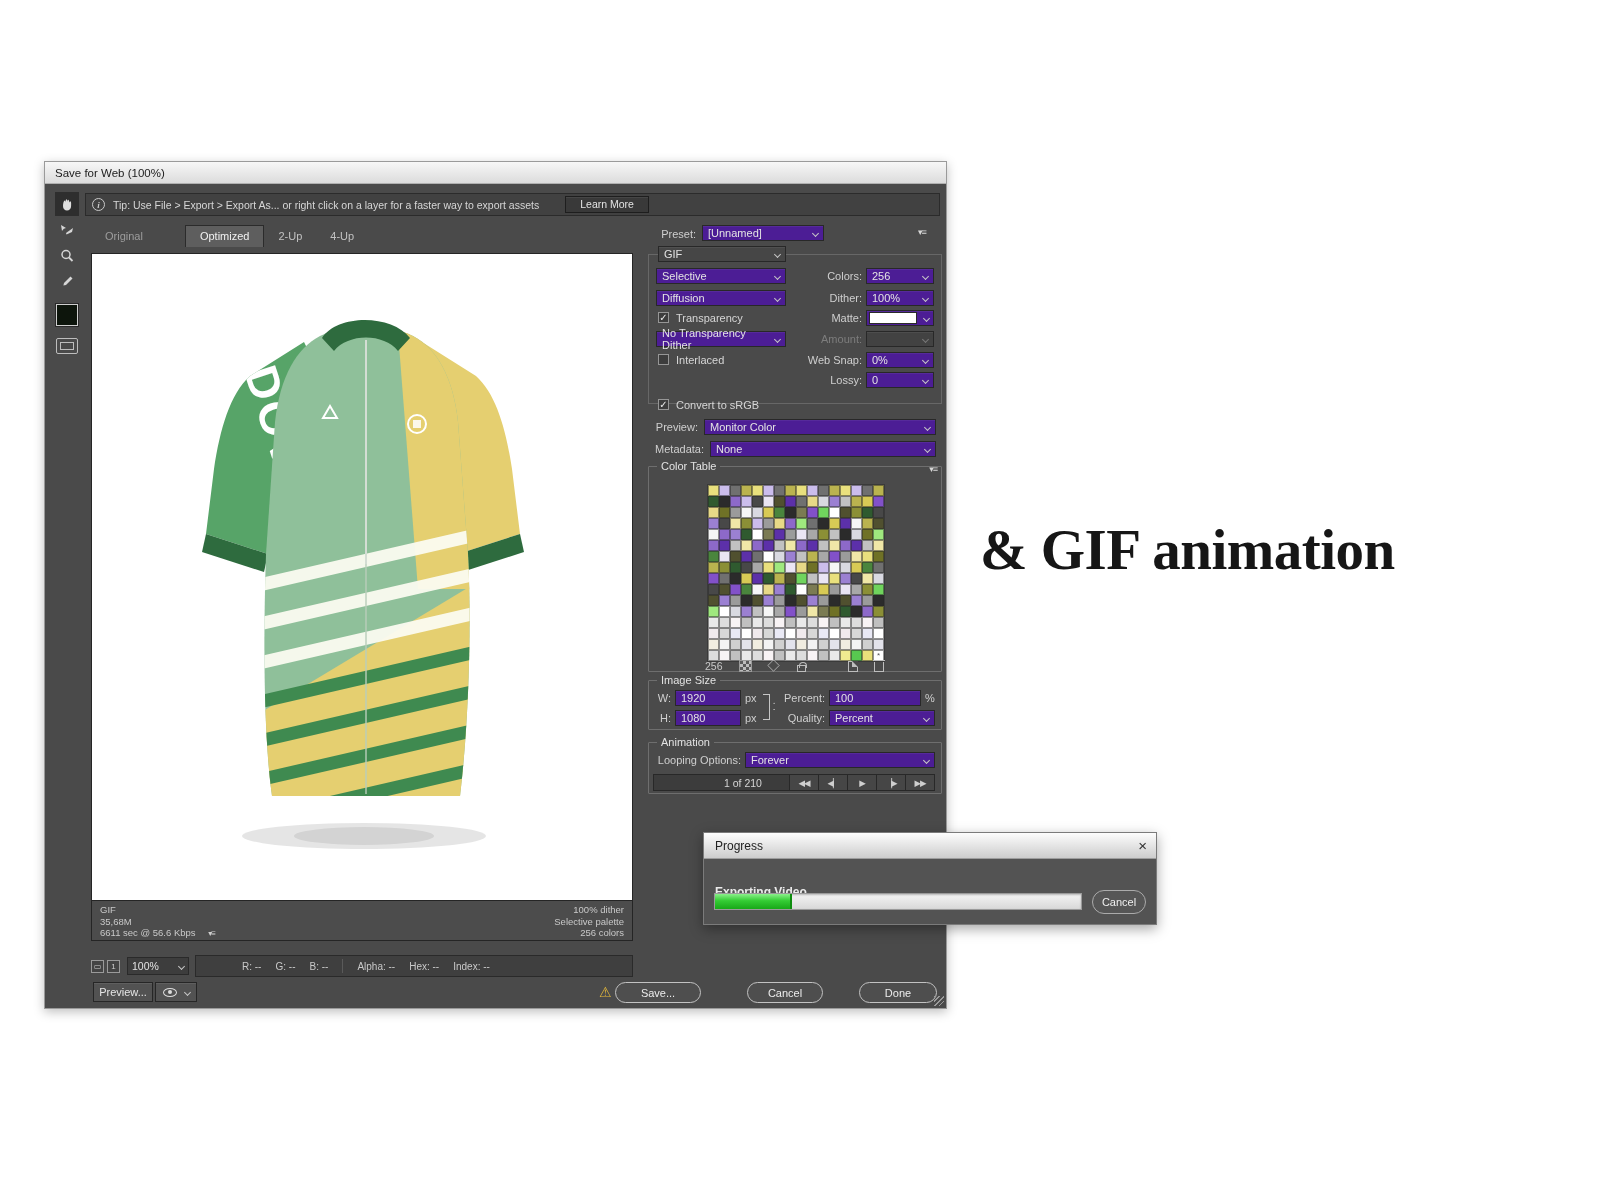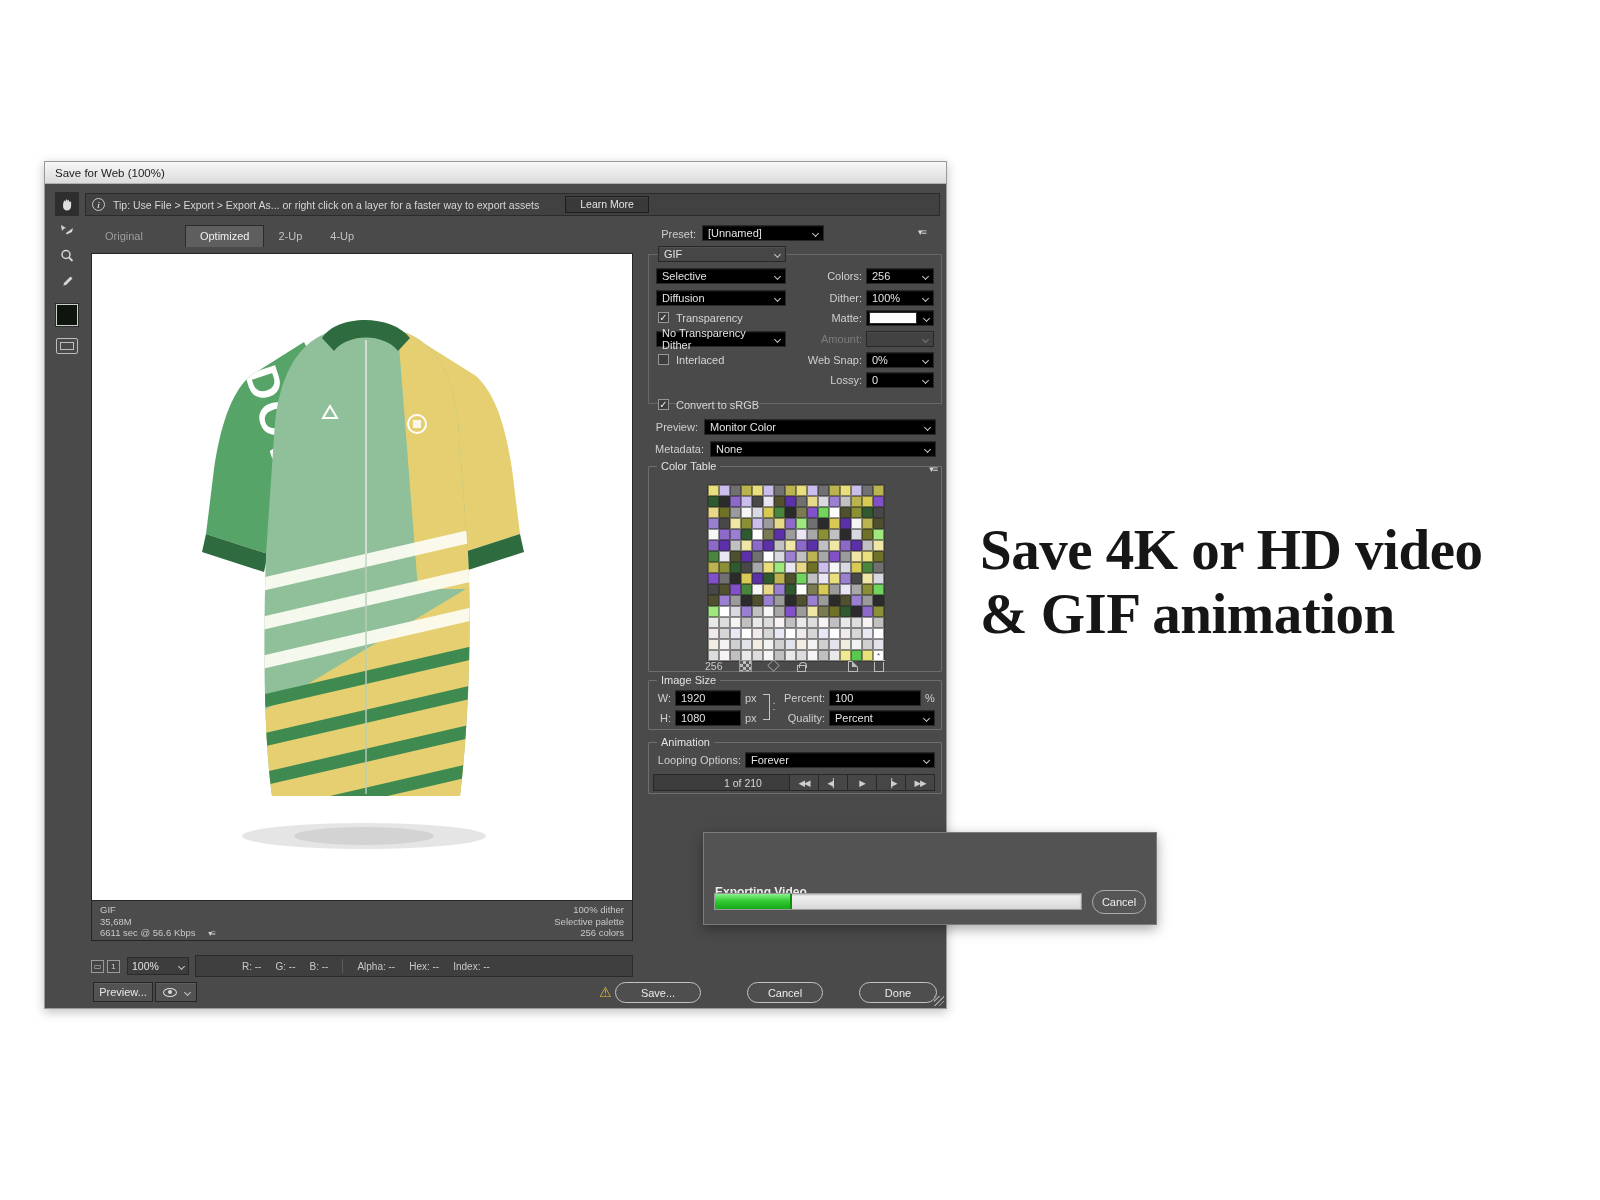--- a/index.html
+++ b/index.html
@@ -67,21 +67,21 @@
   .eye-glyph:before { content:""; position:absolute; left:4px; top:1.5px; width:4px; height:4px; background:#ddd; border-radius:50%; }
 
   .caret { width:5px; height:5px; border-right:1.4px solid #c6c6c6; border-bottom:1.4px solid #c6c6c6;
     transform:rotate(45deg); margin-left:auto; flex:0 0 auto; }
   .caret.dn { margin-left:4px; }
 
   
   .rpanel { position:absolute; left:601px; top:60px; width:300px; height:780px; font-size:11px; color:#d2d2d2; }
   .lbl { position:absolute; text-align:right; color:#cfcfcf; }
   .lbl.dis { color:#7d7d7d; }
-  .dd { position:absolute; height:16px; background:#000000; border:1px solid #282828;
+  .dd { position:absolute; height:16px; background:#4c1d95; border:1px solid #282828;
     box-shadow:inset 0 1px 0 rgba(255,255,255,.06); color:#e3e3e3; display:flex; align-items:center; padding:0 5px; }
   .dd.dis { color:#777; background:#424242; }
   .cb { position:absolute; width:11px; height:11px; background:#3d3d3d; border:1px solid #969696;
     color:#eaeaea; font-size:10px; line-height:10px; text-align:center; }
   .cb-lab { position:absolute; color:#d6d6d6; }
   .group-outline { position:absolute; border:1px solid #676767; }
   fieldset.grp { position:absolute; border:1px solid #6e6e6e; border-radius:1px; }
   fieldset.grp legend { font-size:11px; color:#e2e2e2; padding:0 4px; margin-left:8px; }
   .panel-menu { position:absolute; color:#d8d8d8; font-size:9px; letter-spacing:-1px; }
 
@@ -670,23 +670,26 @@
           <span class="pbtn">▶▶</span>
         </span>
       </div>
     </fieldset>
   </div>
 
   <div class="resize-grip"></div>
 </div>
 
 <div class="progress-dlg">
+  <div class="prog-title">
+    <span>Progress</span>
+    <span class="prog-x">×</span>
+  </div>
   <div class="prog-msg">Exporting Video</div>
   <div class="prog-track">
     <div class="prog-fill" style="width: 21%;"></div>
   </div>
   <div class="prog-cancel">Cancel</div>
 </div>
 
 <div class="headline">
-  <div>Save 4K or HD video</div>
   <div>&amp; GIF animation</div>
 </div>
 
 </body></html>

